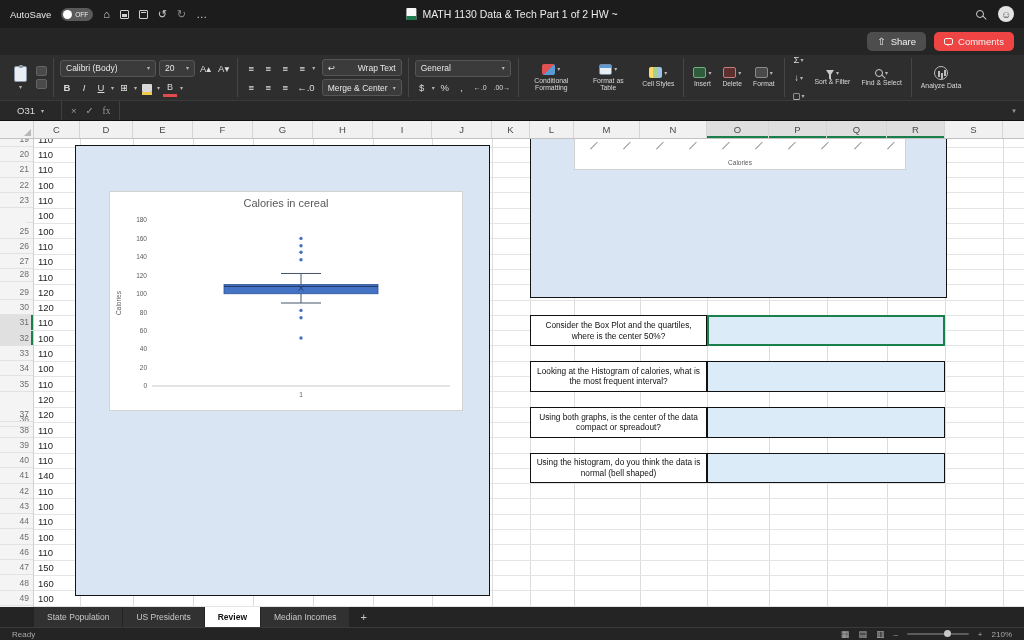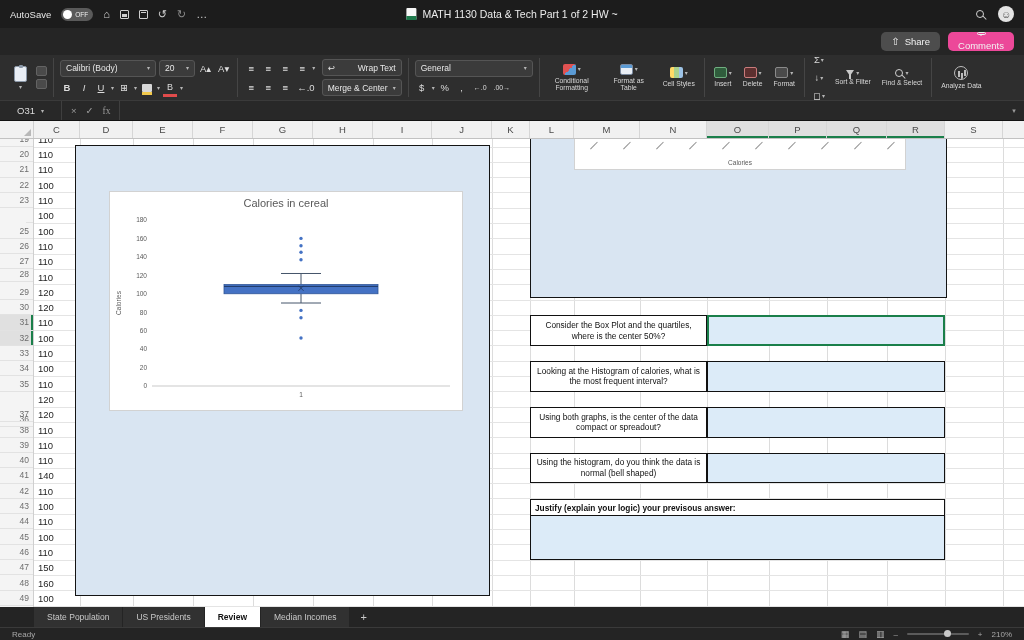--- a/index.html
+++ b/index.html
@@ -27,21 +27,21 @@
 
 
 .ribbontabs{height:27px;background:#252525;display:flex;align-items:center;padding:0 10px;gap:2px;flex:0 0 auto;}
 .rtab{color:#bdbdbd;font-size:10.5px;padding:4px 9px;border-radius:4px;display:flex;align-items:center;white-space:nowrap;}
 .rtab.active{color:#ffffff;font-weight:bold;}
 .bulb{display:inline-block;width:7px;height:7px;border:1px solid #bdbdbd;border-radius:50%;margin-right:4px;position:relative;}
 .bulb::after{content:"";position:absolute;left:1.5px;bottom:-2.5px;width:2px;height:2px;background:#bdbdbd;}
 .rtabs-right{margin-left:auto;display:flex;gap:8px;align-items:center;}
 .pill{height:19px;border-radius:5px;display:flex;align-items:center;gap:5px;padding:0 10px;font-size:9.5px;color:#f2f2f2;}
 .pill.share{background:#4d4d4d;}
-.pill.comments{background:#ec4899;flex-direction:column;}
+.pill.comments{background:#ef4444;}
 .share-arrow{font-size:10px;line-height:1;}
 .bubble{display:block;width:9px;height:7px;border:1.2px solid #eaf4ee;border-radius:2px;position:relative;}
 .bubble::after{content:"";position:absolute;left:1px;bottom:-4px;border:2.2px solid transparent;border-top-color:#eaf4ee;}
 
 
 .ribbon{height:45px;background:#2e2e2e;display:flex;align-items:stretch;padding:3px 4px;color:#e2e2e2;flex:0 0 auto;overflow:hidden;}
 .rgroup{display:flex;flex-direction:column;justify-content:center;gap:3px;padding:0 6px;}
 .rgroup.hrow{flex-direction:row;align-items:center;gap:5px;}
 .rgroup+.rgroup{border-left:1px solid #454545;}
 .rrow{display:flex;align-items:center;gap:3px;}
@@ -241,21 +241,21 @@
         </span>
         <span class="combo">
           <span>Merge &amp; Center</span>
           <span class="chev">▾</span>
         </span>
       </div>
     </div>
 
     <div class="rgroup">
       <div class="rrow">
-        <span class="combo" style="width:118px;">
+        <span class="combo" style="width:96px;">
           <span>General</span>
           <span class="chev">▾</span>
         </span>
       </div>
       <div class="rrow">
         <span class="rbtn">$</span>
         <span class="chev">▾</span>
         <span class="rbtn">%</span>
         <span class="rbtn">,</span>
         <span class="rbtn small">←.0</span>
@@ -478,24 +478,20 @@
           <div class="qlabel" style="top: 176.3px;">Consider the Box Plot and the quartiles, where is the center 50%?</div>
           <div class="qbox qsel" style="top: 176.3px;"></div>
           <div class="qlabel" style="top: 222.2px;">Looking at the Histogram of calories, what is the most frequent interval?</div>
           <div class="qbox" style="top: 222.2px;"></div>
           <div class="qlabel" style="top: 268.1px;">Using both graphs, is the center of the data compact or spreadout?</div>
           <div class="qbox" style="top: 268.1px;"></div>
           <div class="qlabel" style="top: 313.9px;">Using the histogram, do you think the data is normal (bell shaped)</div>
           <div class="qbox" style="top: 313.9px;"></div>
         </div>
 
-      <div class="justify">
-        <div class="justify-head">Justify (explain your logic) your previsous answer:</div>
-        <div class="justify-box"></div>
-      </div>
 
     <div class="vline" style="left: 45.5px;"></div>
         <div class="vline" style="left: 98.5px;"></div>
         <div class="vline" style="left: 158.5px;"></div>
         <div class="vline" style="left: 218.5px;"></div>
         <div class="vline" style="left: 278.5px;"></div>
         <div class="vline" style="left: 338.5px;"></div>
         <div class="vline" style="left: 397.5px;"></div>
         <div class="vline" style="left: 457.5px;"></div>
         <div class="vline" style="left: 495.5px;"></div>

